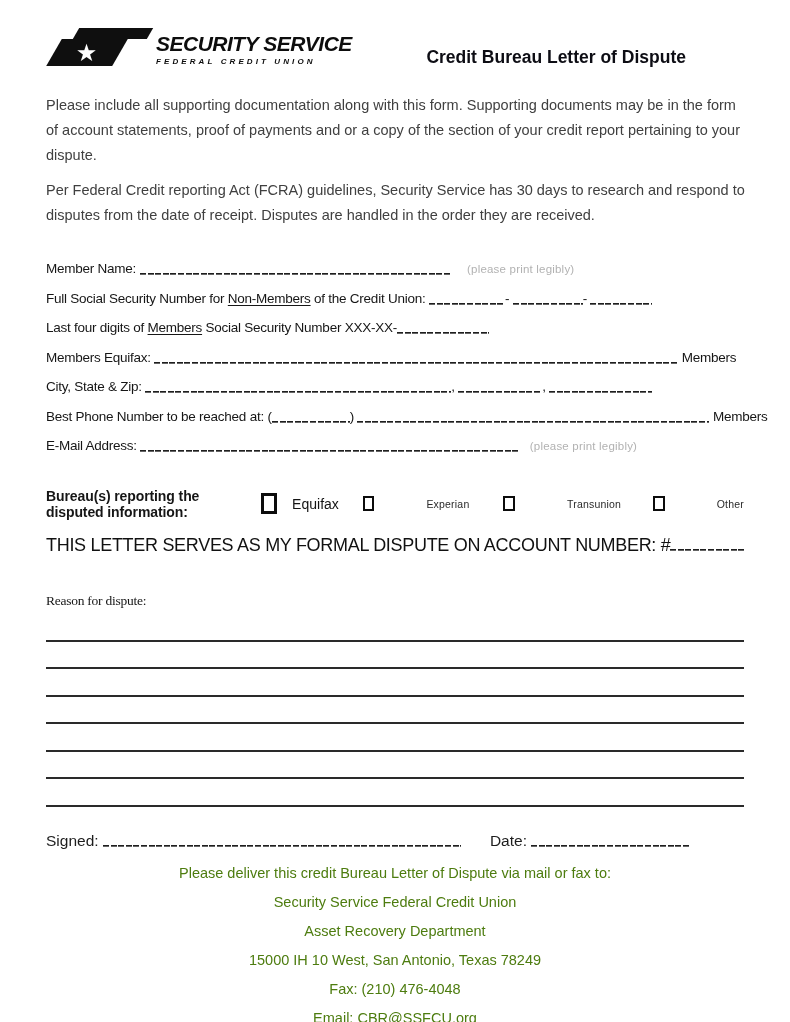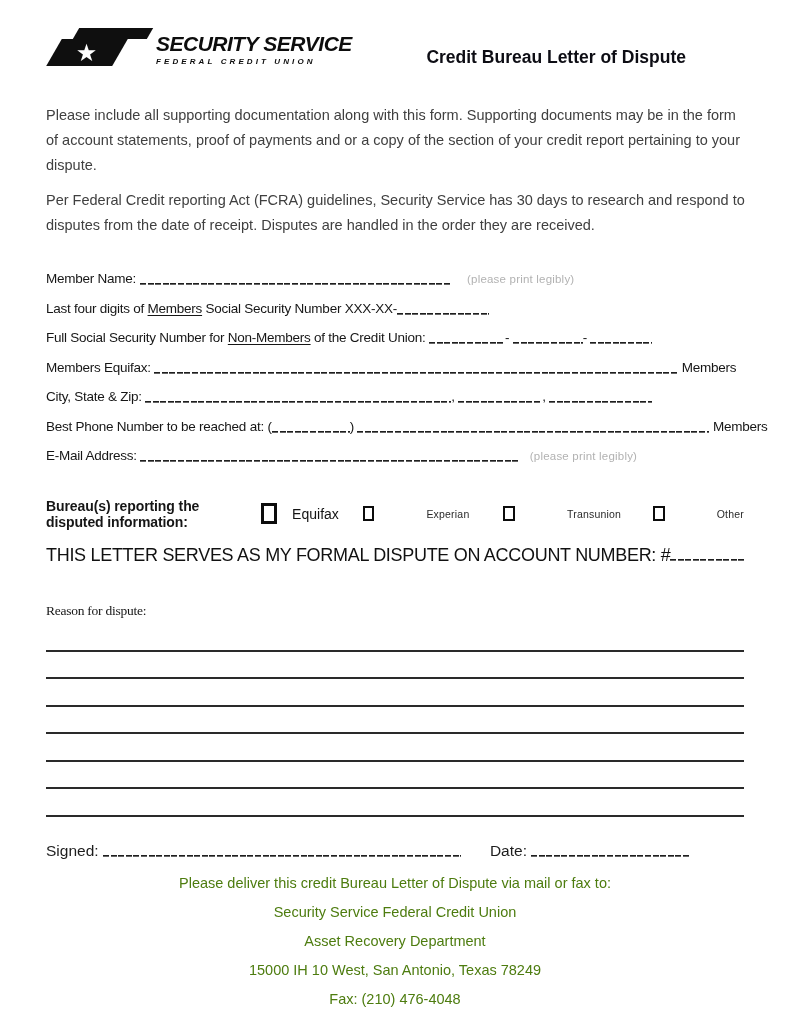--- a/index.html
+++ b/index.html
@@ -20,21 +20,21 @@
   .flag .fld{position:absolute;top:12px;left:4px;width:66px;height:27px;background:#0f0f0f;transform:skewX(-30deg);
              display:flex;align-items:center;justify-content:center;}
   .flag .star{color:#ffffff;font-size:24px;line-height:1;transform:skewX(30deg);}
   .logo-text{margin-left:2px;margin-top:6px;}
   .logo-l1{font-style:italic;font-weight:900;font-size:21px;letter-spacing:-0.5px;color:#0d0d0d;line-height:1;}
   .logo-l2{font-style:italic;font-weight:700;font-size:8px;letter-spacing:3.1px;color:#0d0d0d;margin-top:3px;}
   .doc-title{margin-left:auto;margin-right:58px;margin-top:20px;font-weight:700;font-size:17.5px;color:#0d0d14;}
   
   .intro{padding:0 44px 0 46px;color:#404040;}
   .intro p{font-size:14.5px;line-height:25px;margin:0 0 10px 0;}
-  .intro p:first-child{margin-top:34px;}
+  .intro p:first-child{margin-top:24px;}
   
   .fields{padding:0 46px;margin-top:33px;font-size:13.5px;color:#161616;}
   .frow{height:29.5px;white-space:nowrap;}
   .cond{letter-spacing:-0.25px;}
   .blank{display:inline-block;height:10px;vertical-align:-2px;
          background-image:repeating-linear-gradient(90deg,#1f1f1f 0 6px,rgba(0,0,0,0) 6px 7.6px);
          background-size:100% 1.7px;background-position:0 100%;background-repeat:no-repeat;}
   .note{color:#b2b2b2;font-size:11.5px;letter-spacing:0.2px;}
   .uline{text-decoration:underline;text-underline-offset:2px;}
   
@@ -86,25 +86,25 @@
   </div>
 
   <div class="fields cond">
 
     <div class="frow">
       <span>Member Name: </span><span class="blank" style="width:310px;"></span>
       <span class="note" style="margin-left:14px;">(please print legibly)</span>
     </div>
 
     <div class="frow">
-      <span>Last four digits of </span><span class="uline">Members</span><span> Social Security Number XXX-XX-</span><span class="blank" style="width:92px;"></span>
+      <span>Full Social Security Number for </span><span class="uline">Non-Members</span><span> of the Credit Union: </span><span class="blank" style="width:76px;"></span><span>-</span> <span class="blank" style="width:70px;"></span><span>-</span> <span class="blank" style="width:62px;"></span>
     </div>
 
     <div class="frow">
-      <span>Full Social Security Number for </span><span class="uline">Non-Members</span><span> of the Credit Union: </span><span class="blank" style="width:76px;"></span><span>-</span> <span class="blank" style="width:70px;"></span><span>-</span> <span class="blank" style="width:62px;"></span>
+      <span>Last four digits of </span><span class="uline">Members</span><span> Social Security Number XXX-XX-</span><span class="blank" style="width:92px;"></span>
     </div>
 
     <div class="frow">
       <span>Members Equifax: </span><span class="blank" style="width:524px;"></span><span> Members</span>
     </div>
 
     <div class="frow">
       <span>City, State &amp; Zip: </span><span class="blank" style="width:306px;"></span><span>,</span> <span class="blank" style="width:84px;"></span><span>,</span> <span class="blank" style="width:103px;"></span>
     </div>
 

